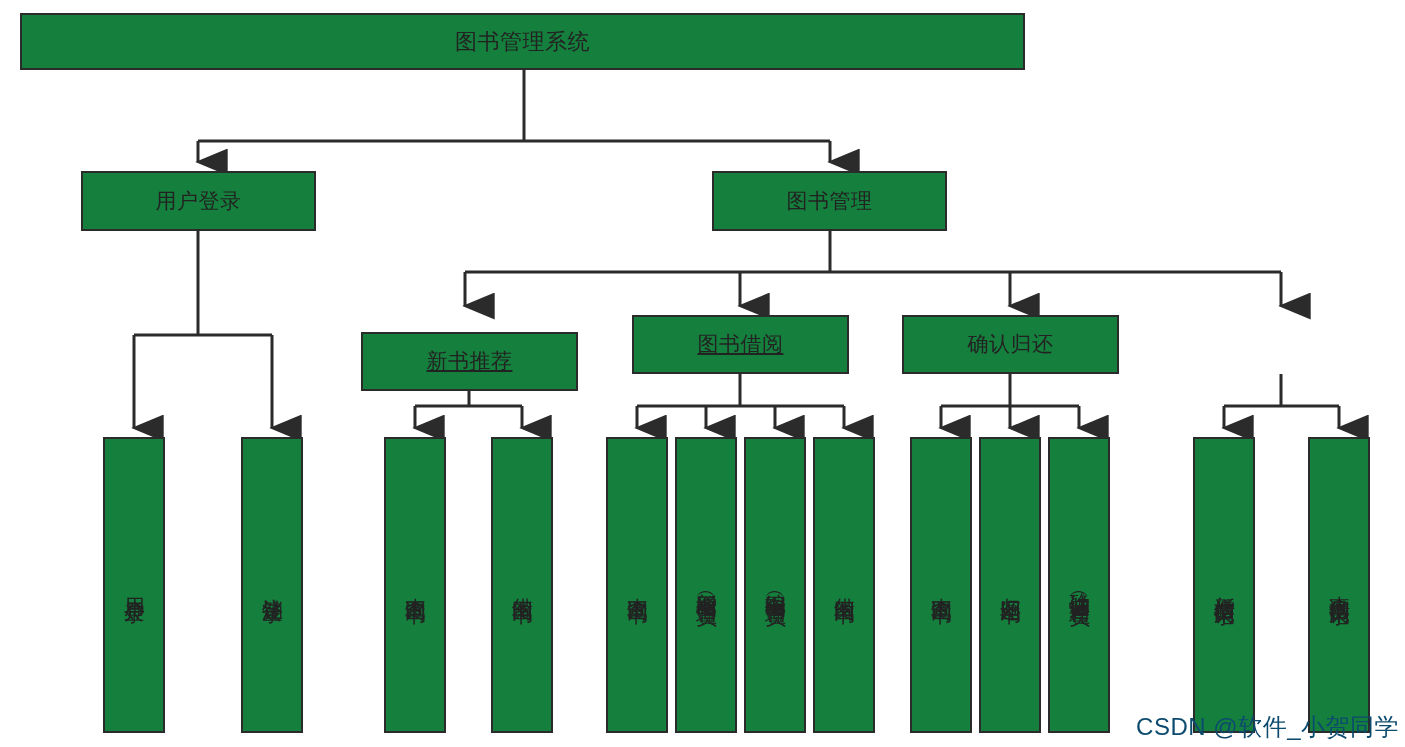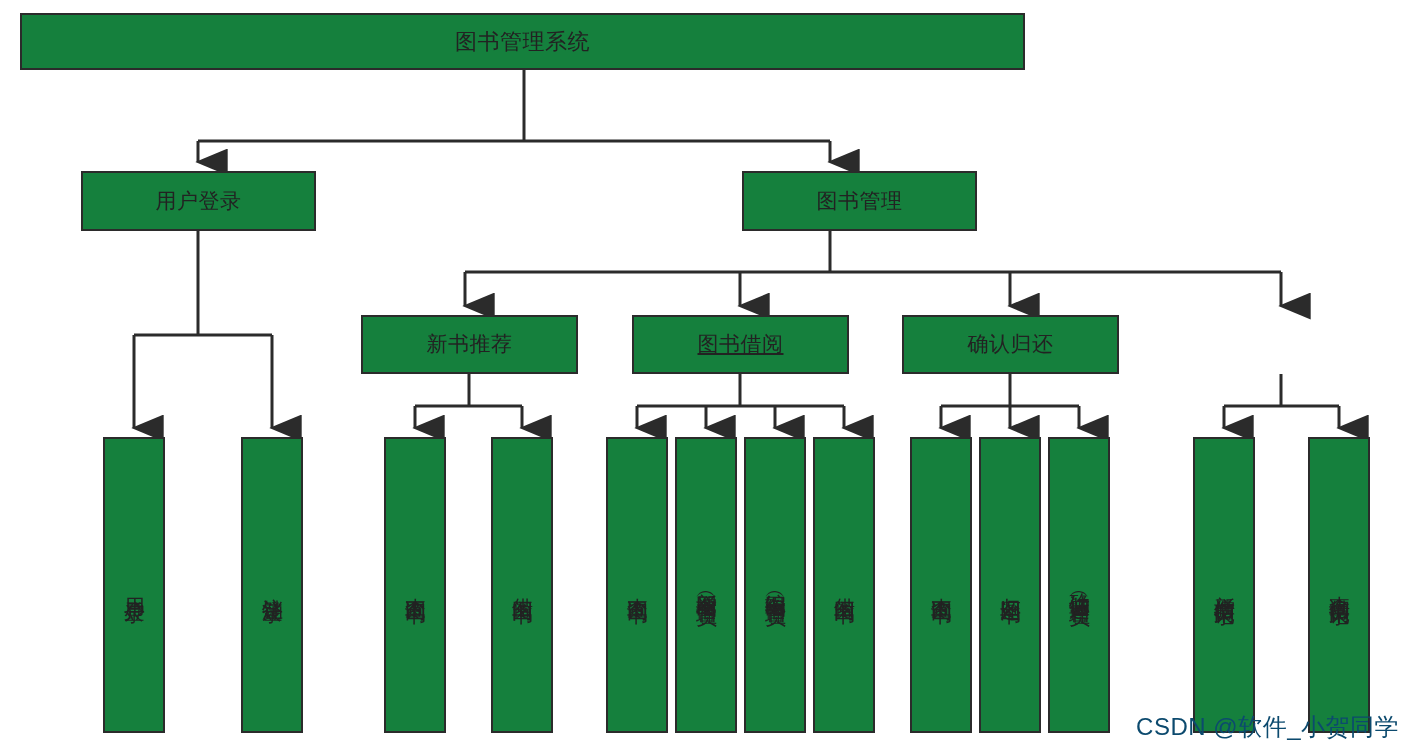--- a/index.html
+++ b/index.html
@@ -124,25 +124,25 @@
     </g>
   </svg>
 
   <div class="node hbox root" style="left:20px;top:13px;width:1005px;height:57px;">
     <span class="node-label">图书管理系统</span>
   </div>
 
   <div class="node hbox" style="left:81px;top:171px;width:235px;height:60px;">
     <span class="node-label">用户登录</span>
   </div>
-  <div class="node hbox" style="left:712px;top:171px;width:235px;height:60px;margin-left:30px;">
+  <div class="node hbox" style="left:712px;top:171px;width:235px;height:60px;">
     <span class="node-label">图书管理</span>
   </div>
 
-  <div class="node hbox" style="left:361px;top:315px;width:217px;height:59px;">
+  <div class="node hbox" style="left:361px;top:332px;width:217px;height:59px;text-decoration:underline;">
     <span class="node-label">新书推荐</span>
   </div>
   <div class="node hbox" style="left:632px;top:315px;width:217px;height:59px;text-decoration:underline;">
     <span class="node-label">图书借阅</span>
   </div>
   <div class="node hbox" style="left:902px;top:315px;width:217px;height:59px;">
     <span class="node-label">确认归还</span>
   </div>
 
   <div class="node leaf" style="left:103px;top:437px;width:62px;height:296px;">

